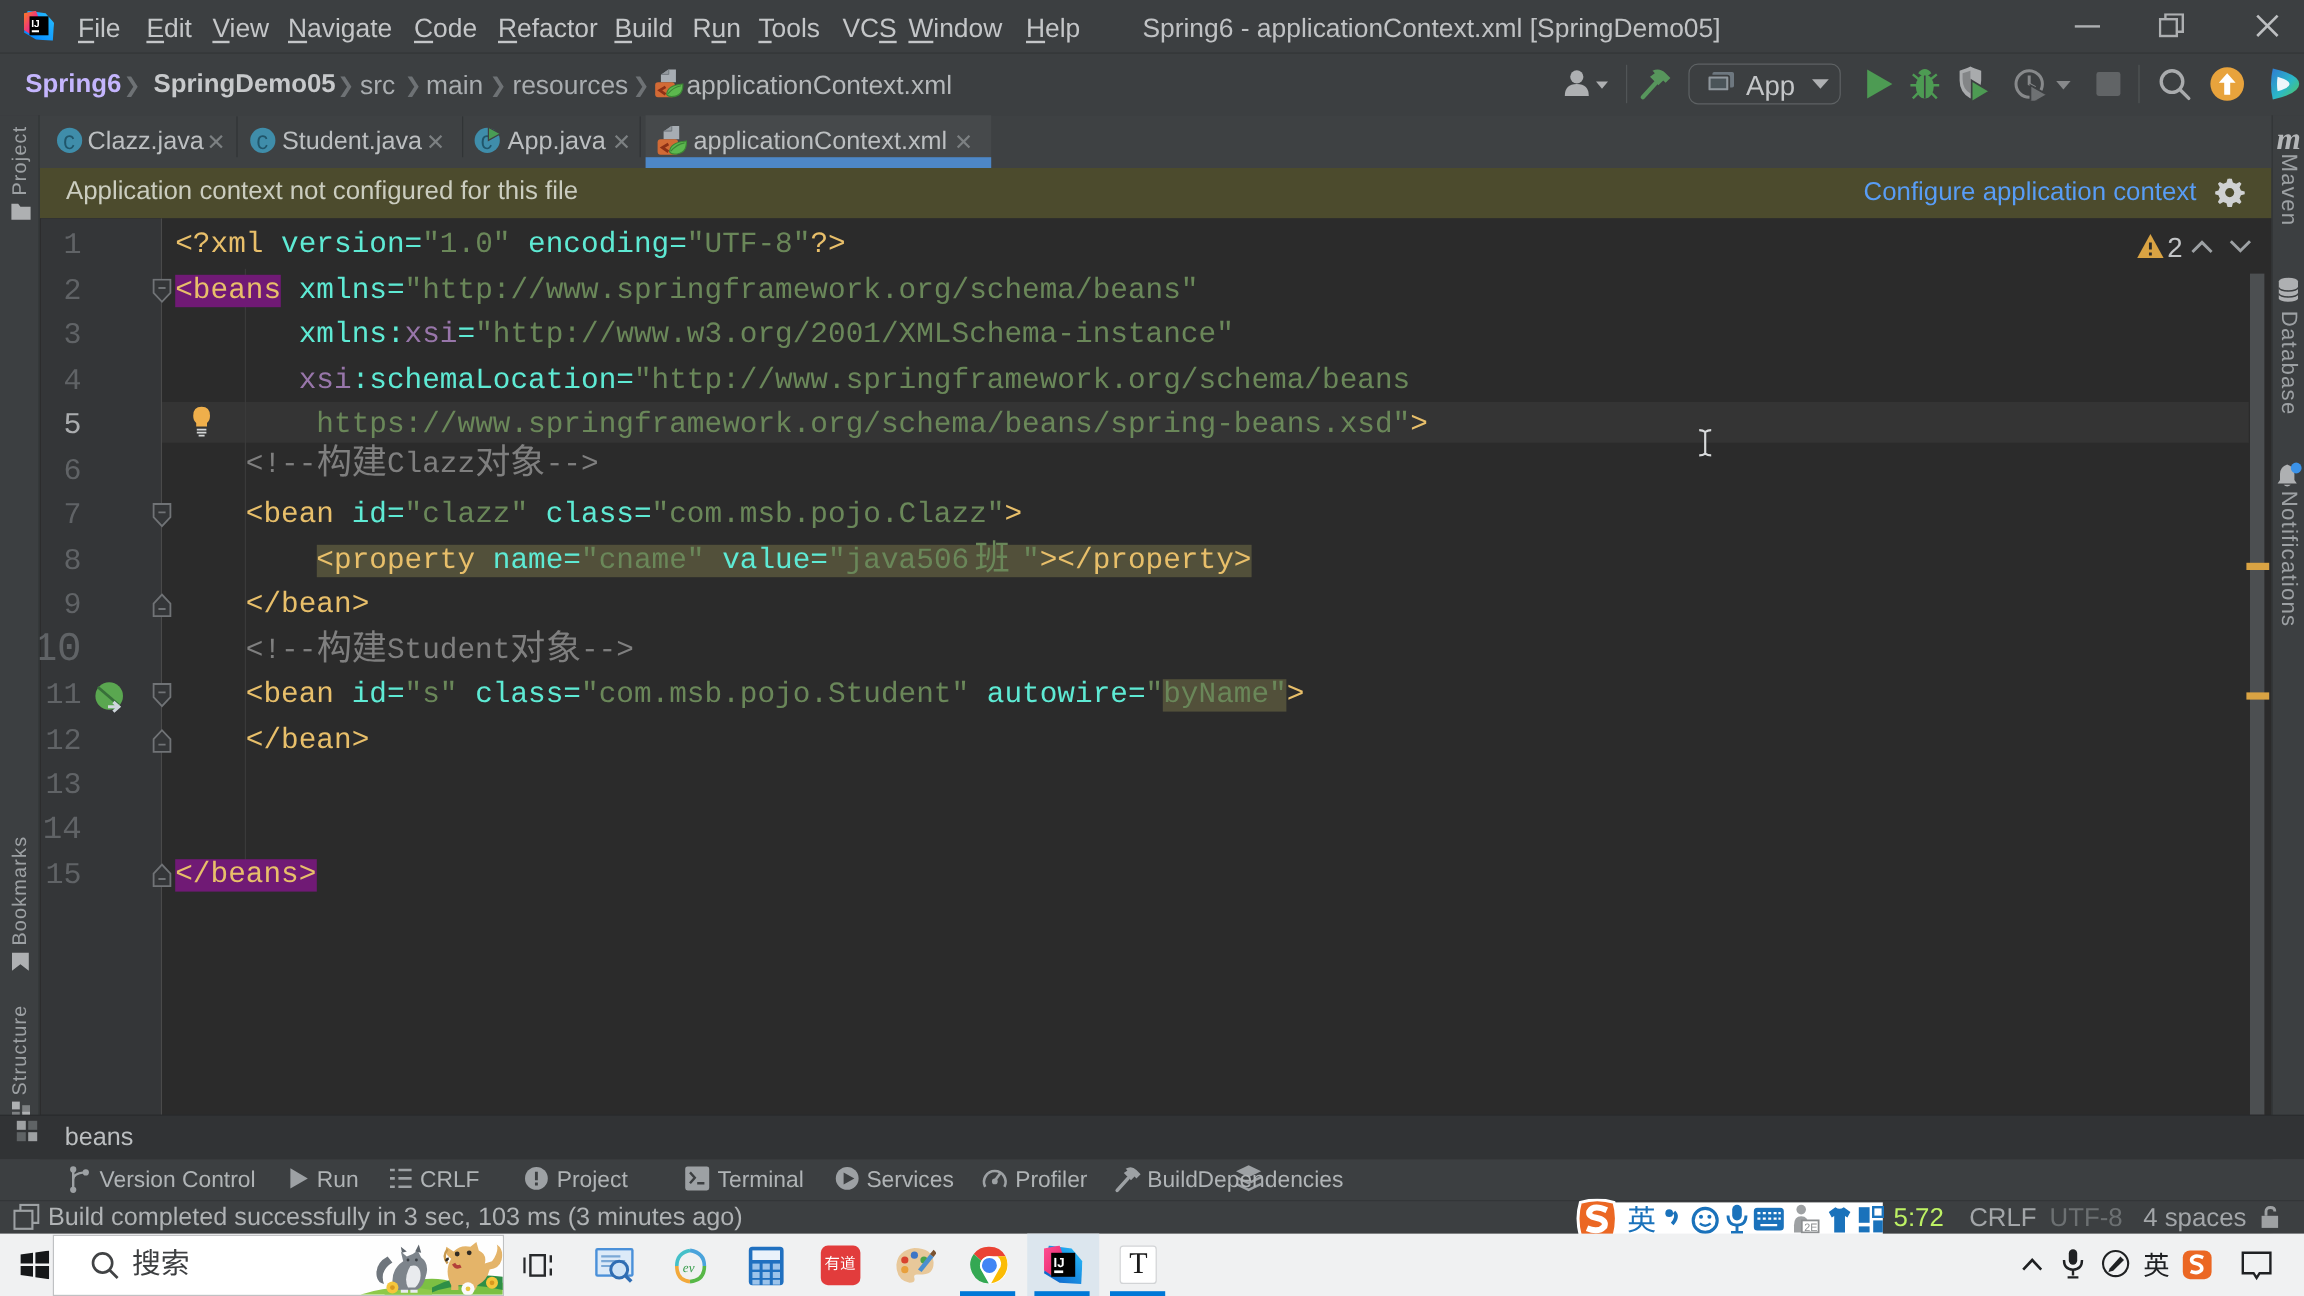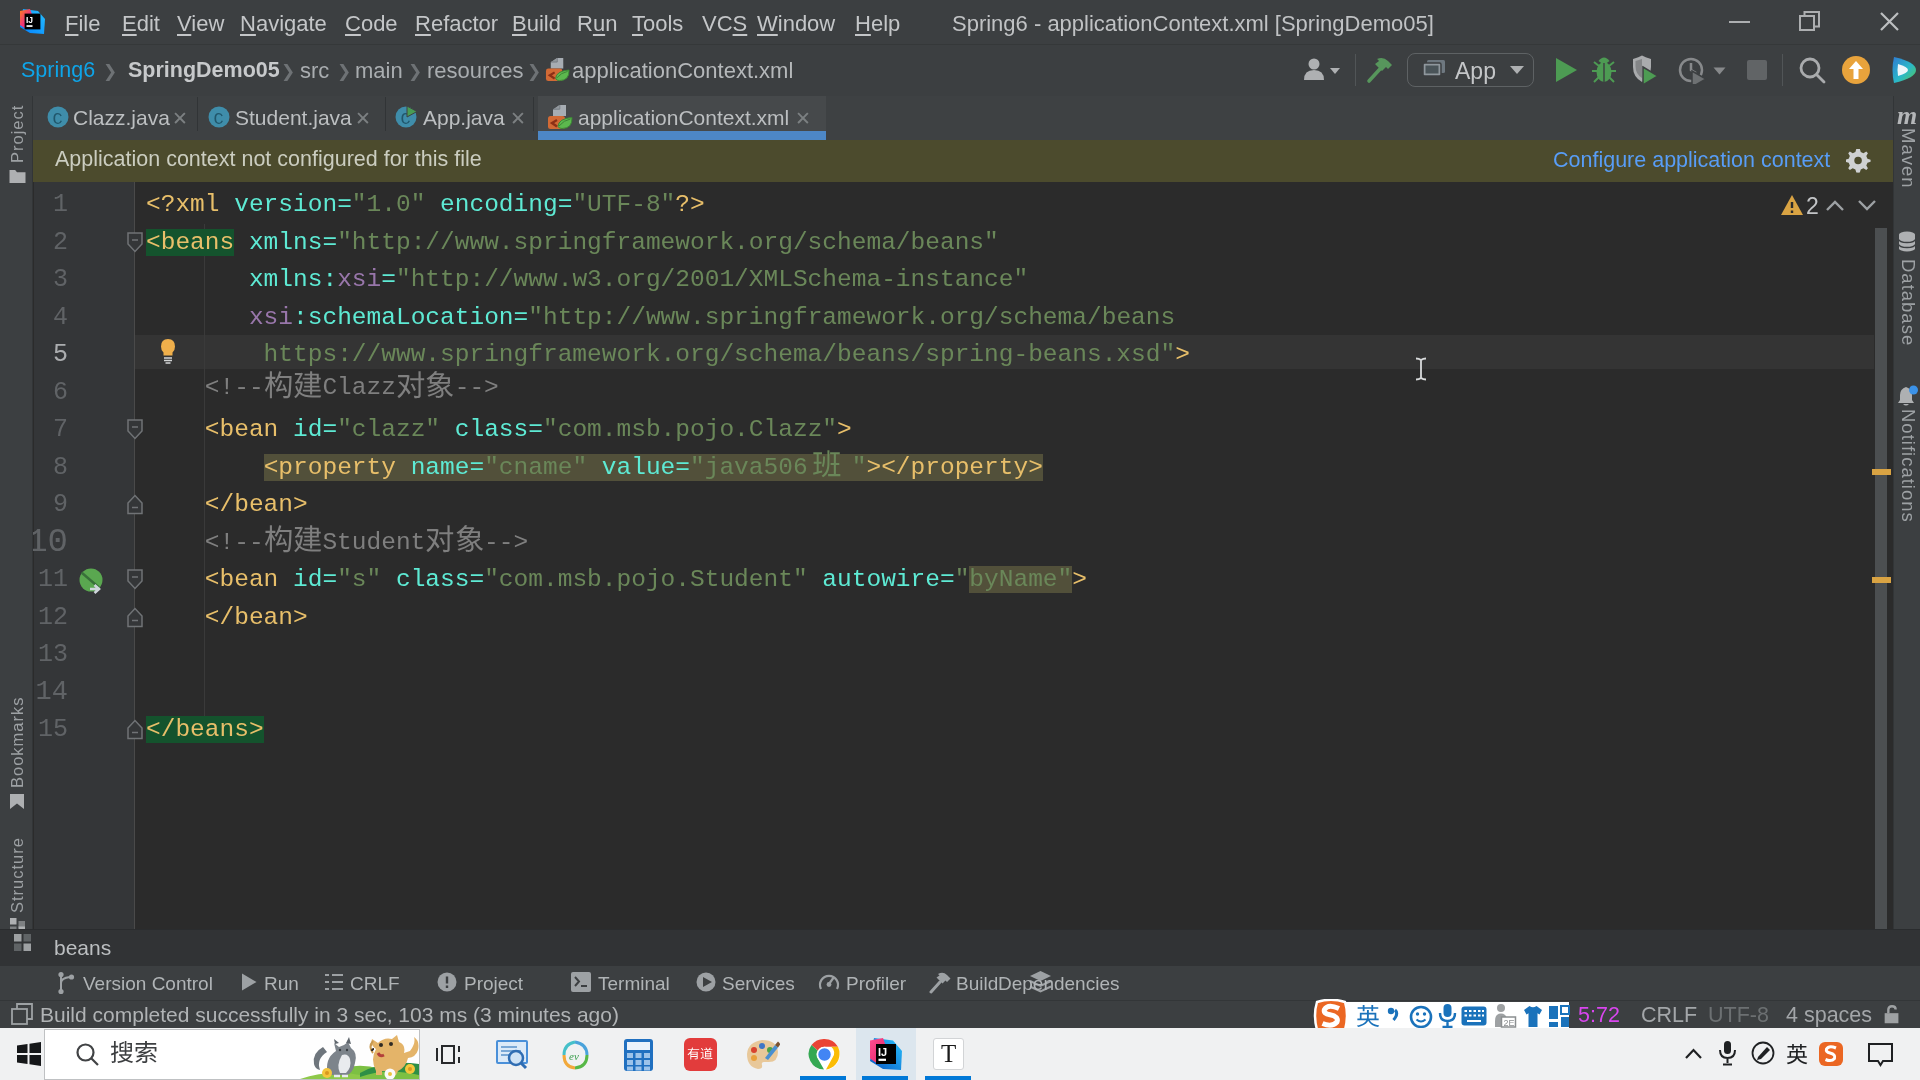--- a/index.html
+++ b/index.html
@@ -1,19 +1,19 @@
 <!DOCTYPE html>
 <html><head><meta charset="utf-8"><style>
 *{margin:0;padding:0;box-sizing:border-box}
 html,body{width:1920px;height:1080px;overflow:hidden}
 body{font-family:"Liberation Sans",sans-serif;background:#2b2b2b;position:relative}
 .a{position:absolute}
 .mono{font-family:"Liberation Mono",monospace;font-size:24.5px;line-height:37.5px;white-space:pre}
 .tg{color:#e8bf6a}.at{color:#5eead4}.st{color:#6a8759}.ns{color:#9876aa}.cm{color:#7f7f7f}
-.mt{background:#14532d}
+.mt{background:#701a75}
 .wn{background:#52503a}
 .ln{color:#606366;text-align:right;width:59px;left:9px;height:37.5px}
 .mi{color:#c4c6c8;font-size:22px;top:11px}
 .mi u{text-underline-offset:3px}
 .bc{font-size:22px;top:58px;color:#a9adb0}
 .bsep{color:#6e7275;font-size:17px;top:61px}
 .tabtxt{font-size:21px;color:#bcbfc1;top:106px}
 .tabx{color:#7c8082;font-size:19px;top:107px}
 .sb{font-size:19px;color:#b0b4b6}
 .vtxt{writing-mode:vertical-rl;font-size:18.5px;color:#9da1a4;letter-spacing:1px}
@@ -53,21 +53,21 @@
 <span class="a" style="left:952px;top:11px;font-size:22px;color:#c0c2c4">Spring6 - applicationContext.xml [SpringDemo05]</span>
 <div class="a" style="left:1729px;top:21px;width:21px;height:2px;background:#adafb1"></div>
 <svg class="a" style="left:1799px;top:11px" width="21" height="21" viewBox="0 0 21 21">
 <rect x="1" y="5" width="14" height="14" fill="none" stroke="#adafb1" stroke-width="2"></rect>
 <path d="M5.5 4.5 V1 H20 V15.5 H16" fill="none" stroke="#adafb1" stroke-width="2"></path>
   </svg>
 <svg class="a" style="left:1879px;top:11px" width="21" height="21" viewBox="0 0 21 21">
 <path d="M2 2 L19 19 M19 2 L2 19" stroke="#bdbfc1" stroke-width="2.2"></path>
   </svg>
 <div class="a" style="left:0;top:44px;width:1920px;height:52px;background:#3c3f41;border-top:1px solid #353839"></div>
-<span class="a bc" style="left:21px;color:#0ea5e9;font-weight:normal;font-size:21.5px">Spring6</span>
+<span class="a bc" style="left:21px;color:#c4b5fd;font-weight:bold;font-size:21.5px">Spring6</span>
 <span class="a bsep" style="left:103px">❯</span>
 <span class="a bc" style="left:128px;color:#c7c9cb;font-weight:bold;font-size:21.5px">SpringDemo05</span>
 <span class="a bsep" style="left:281px">❯</span>
 <span class="a bc" style="left:300px">src</span>
 <span class="a bsep" style="left:337px">❯</span>
 <span class="a bc" style="left:355px">main</span>
 <span class="a bsep" style="left:408px">❯</span>
 <span class="a bc" style="left:427px">resources</span>
 <span class="a bsep" style="left:527px">❯</span>
 <svg class="a" style="left:545px;top:57px" width="25" height="25" viewBox="0 0 26 26">
@@ -419,21 +419,21 @@
   </svg>
 <svg class="a" style="left:1523px;top:1005px" width="20" height="23" viewBox="0 0 20 23">
 <path d="M6.5 1 L1 5 L3.5 9.5 L5.5 8.3 L5.5 22 L14.5 22 L14.5 8.3 L16.5 9.5 L19 5 L13.5 1 Q10 3.5 6.5 1Z" fill="#1a72bb"></path>
   </svg>
 <svg class="a" style="left:1548px;top:1005px" width="22" height="23" viewBox="0 0 22 23">
 <rect x="1" y="1" width="9" height="13" fill="#1a72bb"></rect>
     <rect x="13" y="1" width="8" height="8" fill="none" stroke="#1a72bb" stroke-width="2"></rect>
 <rect x="1" y="17" width="9" height="5" fill="#1a72bb"></rect>
     <rect x="13" y="12" width="8" height="10" fill="#1a72bb"></rect>
   </svg>
-<span class="a" style="left:1578px;top:1003px;font-size:21.5px;color:#d946ef">5:72</span>
+<span class="a" style="left:1578px;top:1003px;font-size:21.5px;color:#bef264">5:72</span>
 <span class="a" style="left:1641px;top:1003px;font-size:21.5px;color:#a3a6a9">CRLF</span>
 <span class="a" style="left:1708px;top:1003px;font-size:21.5px;color:#6c7072">UTF-8</span>
 <span class="a" style="left:1786px;top:1003px;font-size:21.5px;color:#a3a6a9">4 spaces</span>
 <svg class="a" style="left:1881px;top:1004px" width="22" height="22" viewBox="0 0 24 24">
 <rect x="4" y="10" width="15" height="11" fill="#9ea1a3"></rect>
 <path d="M8 10 L8 6 Q8 2.5 12 2.5 Q16 2.5 16 6" stroke="#9ea1a3" stroke-width="2.6" fill="none"></path>
   </svg>
 <div class="a" style="left:0;top:1028px;width:1920px;height:52px;background:#f0f1f2"></div>
 <svg class="a" style="left:17px;top:1042px" width="24" height="24" viewBox="0 0 24 24">
 <path d="M0 3.5 L10.5 2 L10.5 11 L0 11 Z" fill="#151719"></path>

